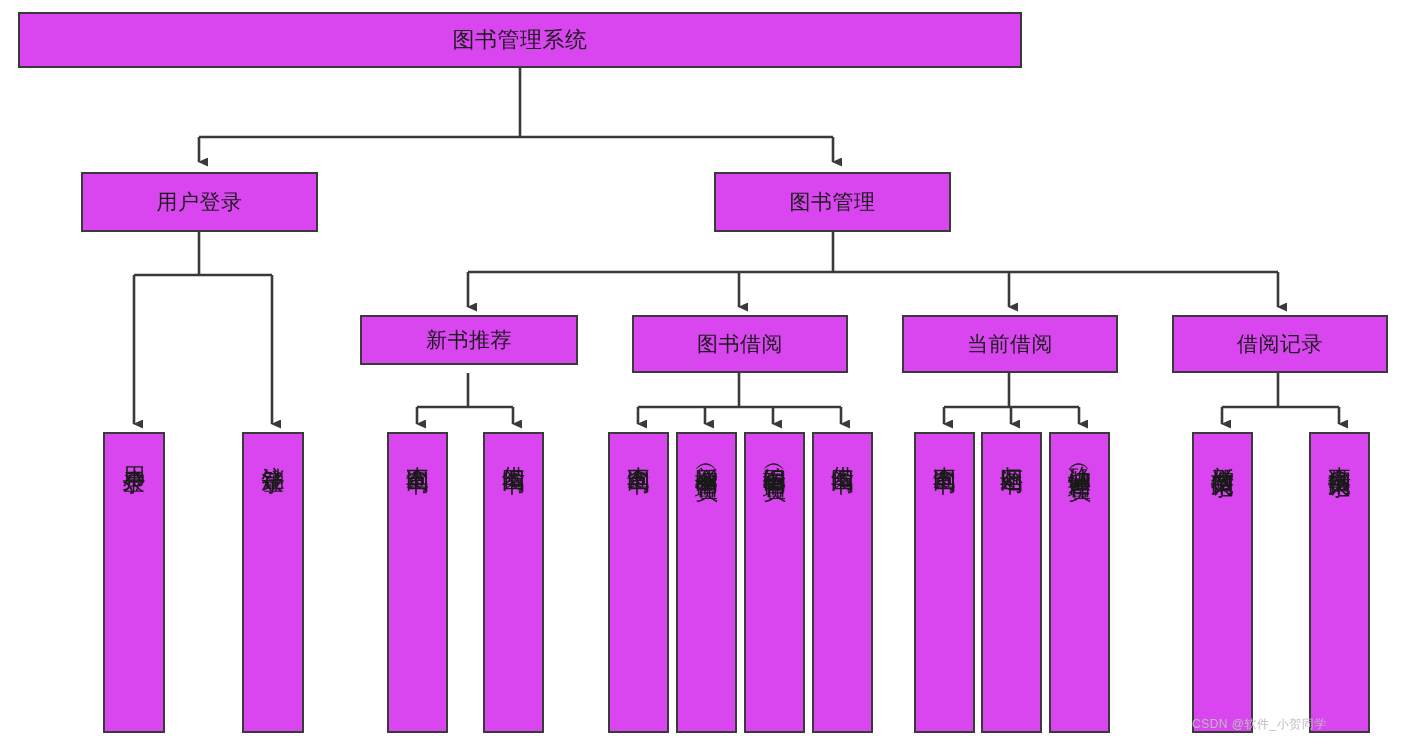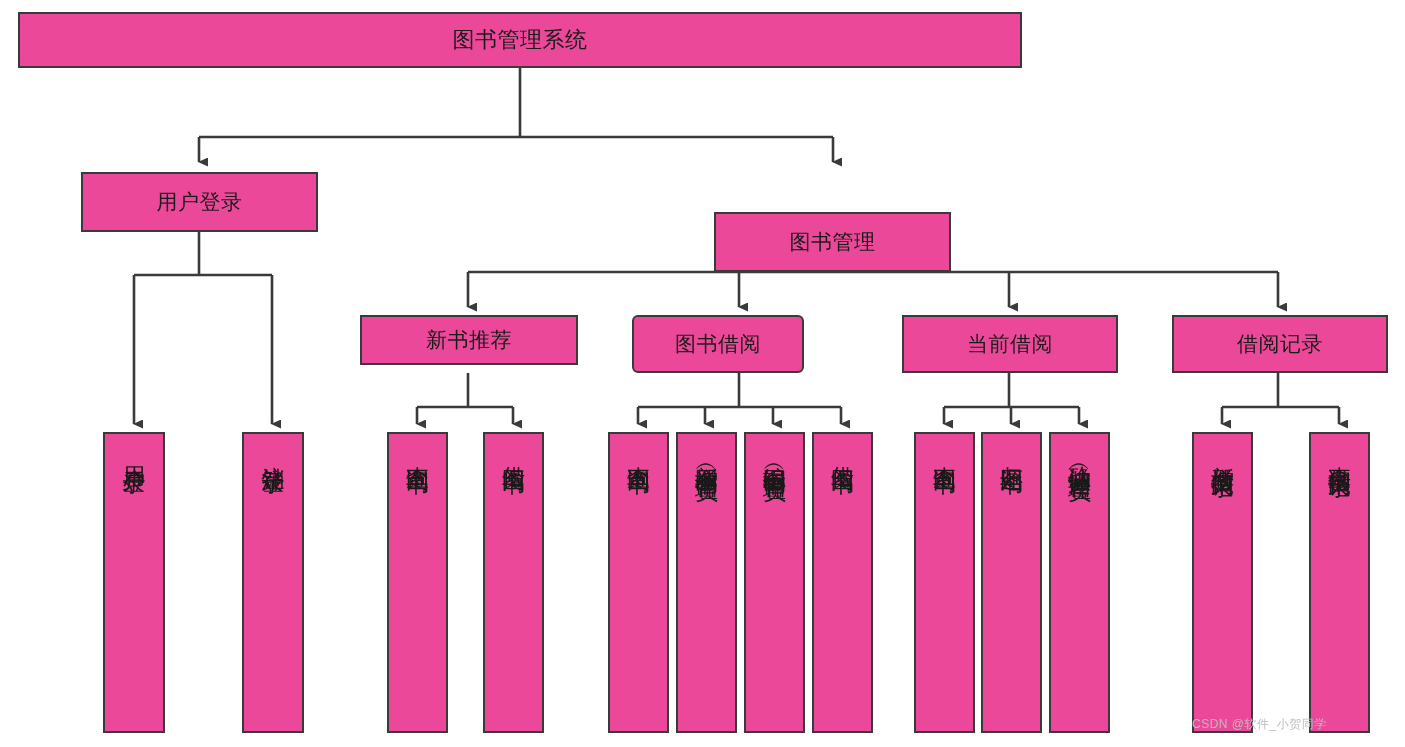--- a/index.html
+++ b/index.html
@@ -9,21 +9,21 @@
     background:#ffffff;
     font-family:"Liberation Sans","DejaVu Sans",sans-serif;
     overflow:hidden;
   }
   #diagram-root{position:relative;width:1405px;height:747px;}
   svg#connectors{position:absolute;left:0;top:0;width:1405px;height:747px;}
 
   .node{
     position:absolute;
     box-sizing:border-box;
-    background:#ec4899;
+    background:#d946ef;
     border:2px solid #3a3a3a;
     display:flex;
     align-items:center;
     justify-content:center;
     color:#1a1a1a;
   }
   .node .label{
     display:block;
     text-align:center;
     line-height:1.18;
@@ -106,28 +106,28 @@
     </g>
   </svg>
 
   <div class="node root h" style="left:18px;top:12px;width:1004px;height:56px;">
     <span class="label">图书管理系统</span>
   </div>
 
   <div class="node h" style="left:81px;top:172px;width:237px;height:60px;">
     <span class="label">用户登录</span>
   </div>
-  <div class="node h" style="left:714px;top:172px;width:237px;height:60px;margin-top:40px;">
+  <div class="node h" style="left:714px;top:172px;width:237px;height:60px;">
     <span class="label">图书管理</span>
   </div>
 
   <div class="node h" style="left:360px;top:315px;width:218px;height:50px;">
     <span class="label">新书推荐</span>
   </div>
-  <div class="node h" style="left:632px;top:315px;width:172px;height:58px;border-radius:6px;">
+  <div class="node h" style="left:632px;top:315px;width:216px;height:58px;">
     <span class="label">图书借阅</span>
   </div>
   <div class="node h" style="left:1172px;top:315px;width:216px;height:58px;">
     <span class="label">借阅记录</span>
   </div>
   <div class="node h" style="left:902px;top:315px;width:216px;height:58px;">
     <span class="label">当前借阅</span>
   </div>
 
   <div class="node v" style="left:103px;top:432px;width:62px;height:301px;">

